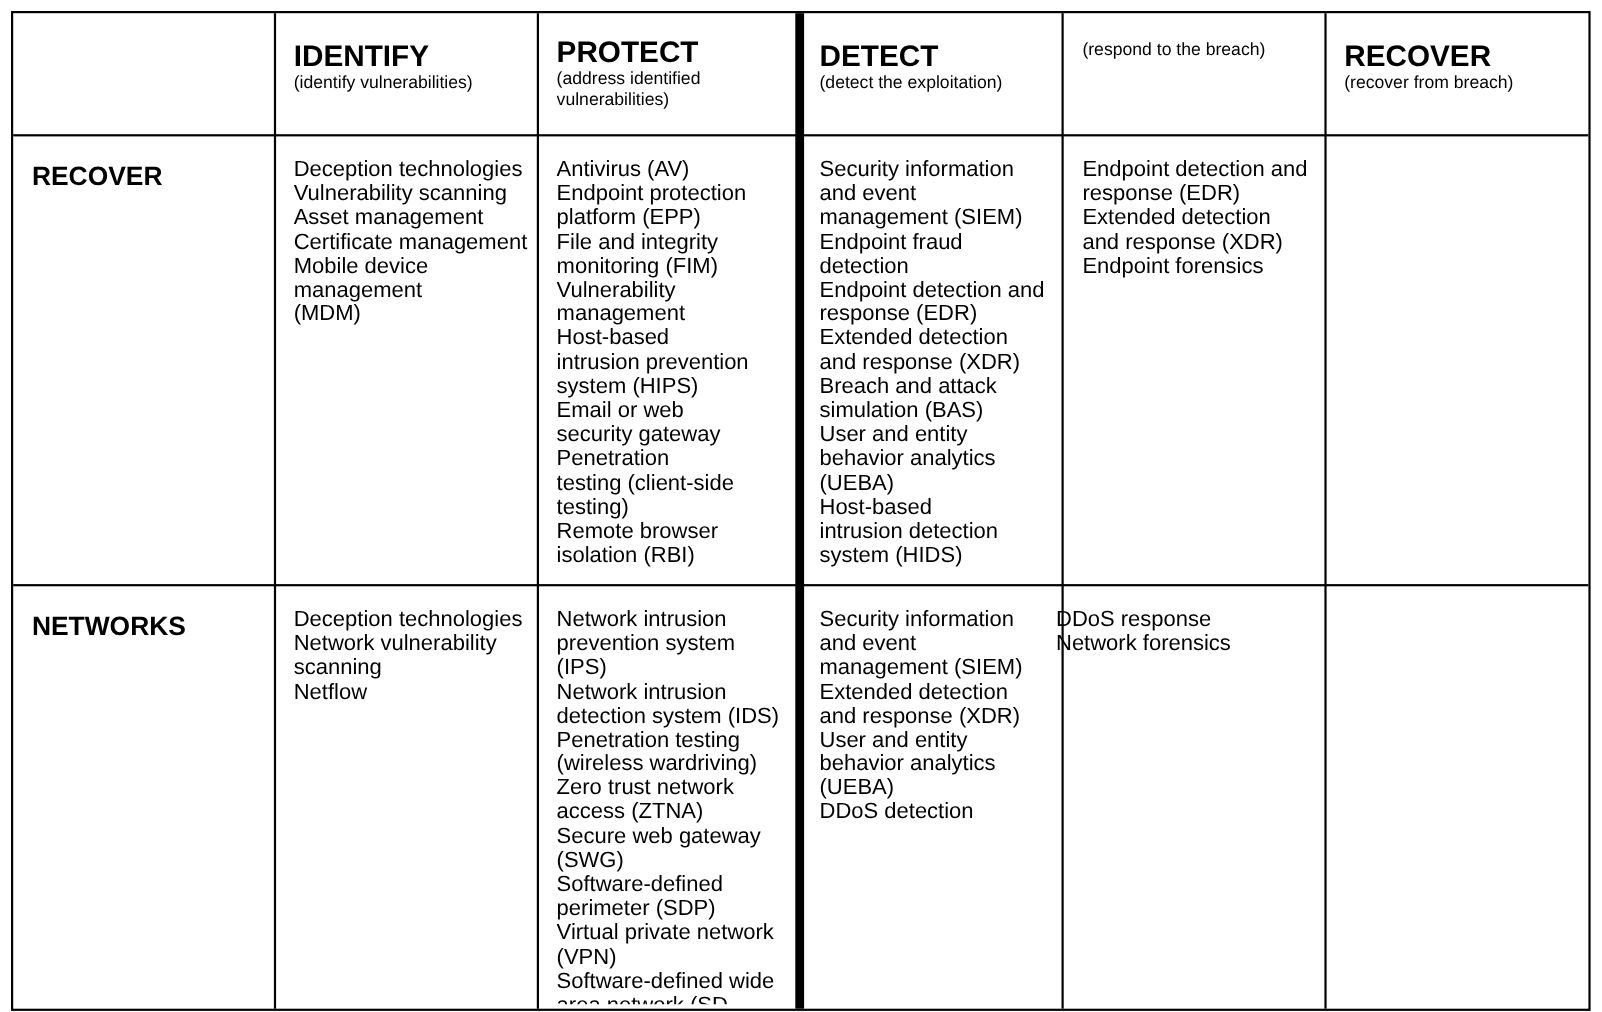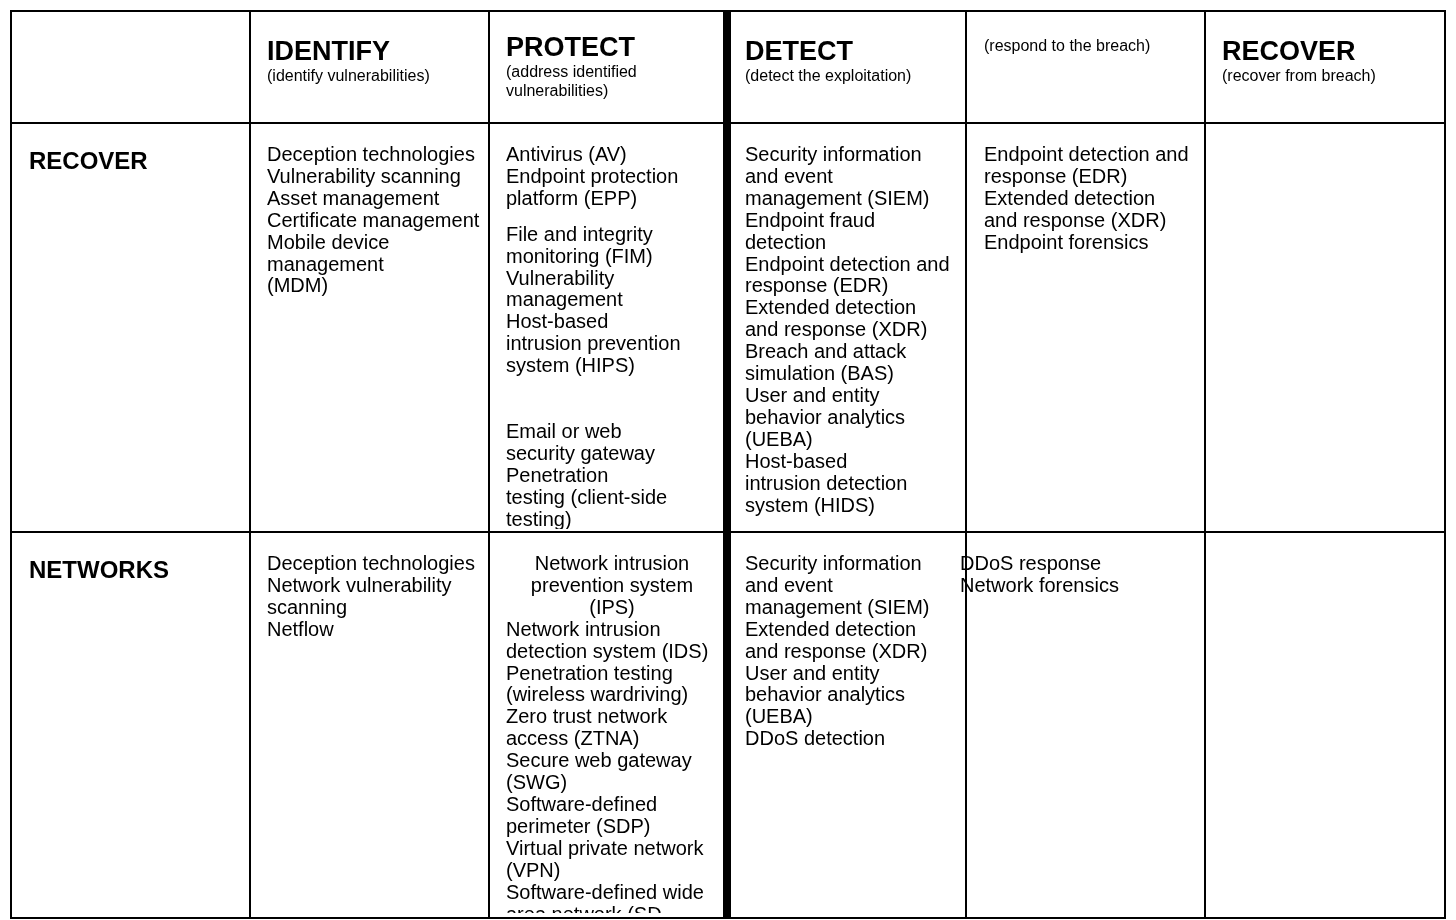--- a/index.html
+++ b/index.html
@@ -108,24 +108,24 @@
       <li>Vulnerability scanning</li>
       <li>Asset management</li>
       <li>Certificate management</li>
       <li style="width:180px;">Mobile device management (MDM)</li>
     </ul>
   </div>
   <div class="cell" style="left:494px; top:132px; width:212px; height:385px;">
     <ul class="items">
       <li>Antivirus (AV)</li>
       <li style="width:180px;">Endpoint protection platform (EPP)</li>
-      <li style="width:160px;margin-top:14px;">File and integrity monitoring (FIM)</li>
+      <li style="width:160px;">File and integrity monitoring (FIM)</li>
       <li style="width:140px;">Vulnerability management</li>
       <li style="width:175px;">Host-based intrusion prevention system (HIPS)</li>
-      <li style="width:190px;margin-top:44px;">Email or web security gateway</li>
+      <li style="width:190px;">Email or web security gateway</li>
       <li style="width:165px;">Penetration testing (client-side testing)</li>
       <li style="width:150px;">Remote browser isolation (RBI)</li>
     </ul>
   </div>
   <div class="cell" style="left:733px; top:132px; width:216px; height:385px;">
     <ul class="items">
       <li style="width:205px;">Security information and event management (SIEM)</li>
       <li style="width:150px;">Endpoint fraud detection</li>
       <li style="width:205px;">Endpoint detection and response (EDR)</li>
       <li style="width:205px;">Extended detection and response (XDR)</li>
@@ -148,21 +148,21 @@
   </div>
   <div class="cell" style="left:255px; top:541px; width:218px; height:360px;">
     <ul class="items">
       <li>Deception technologies</li>
       <li style="width:185px;">Network vulnerability scanning</li>
       <li>Netflow</li>
     </ul>
   </div>
   <div class="cell" style="left:494px; top:541px; width:216px; height:360px;">
     <ul class="items">
-      <li style="width:212px;text-align:center;">Network intrusion prevention system (IPS)</li>
+      <li style="width:212px;">Network intrusion prevention system (IPS)</li>
       <li style="width:212px;">Network intrusion detection system (IDS)</li>
       <li style="width:200px;">Penetration testing (wireless wardriving)</li>
       <li style="width:165px;">Zero trust network access (ZTNA)</li>
       <li style="width:190px;">Secure web gateway (SWG)</li>
       <li style="width:160px;">Software-defined perimeter (SDP)</li>
       <li style="width:200px;">Virtual private network (VPN)</li>
       <li style="width:212px;">Software-defined wide area network (SD-WAN)</li>
     </ul>
   </div>
   <div class="cell" style="left:733px; top:541px; width:216px; height:360px;">

